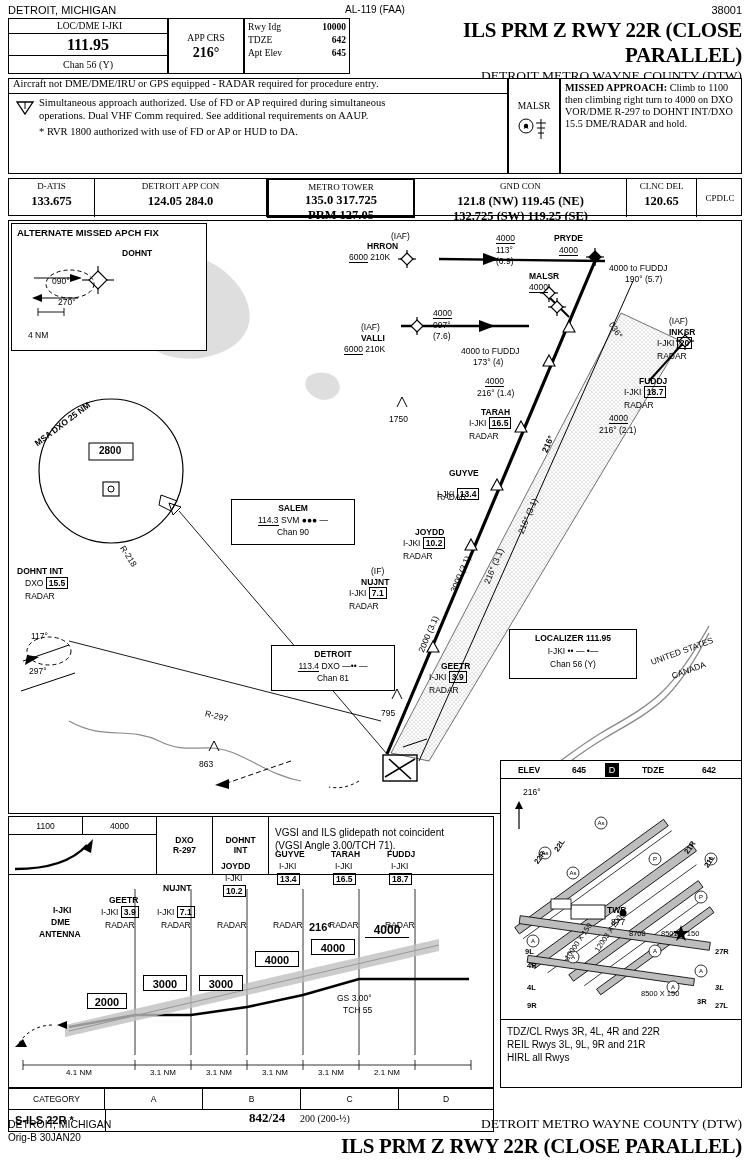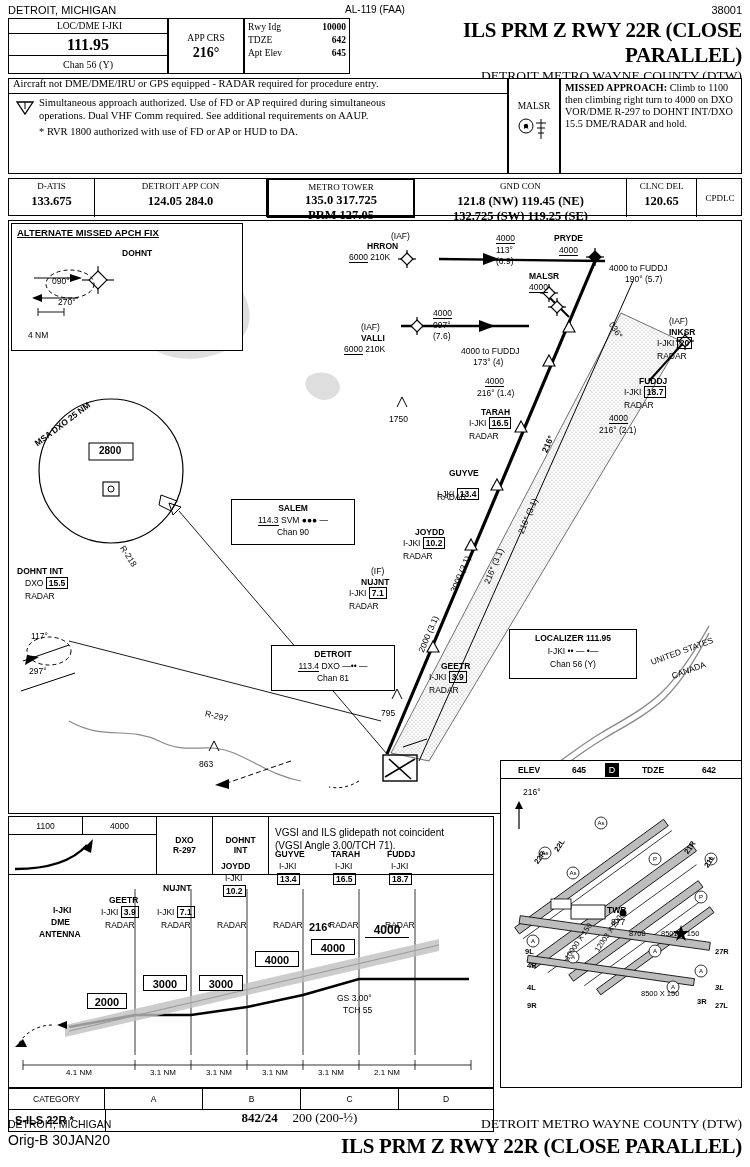--- a/index.html
+++ b/index.html
@@ -397,21 +397,21 @@
         <span>LOCALIZER</span>
         <span>111.95</span>
       </div>
       <div class="ctr lbl" style="margin-top:3px;">
         <span>I-JKI</span>
         <span>••&nbsp;—&nbsp;•—</span>
       </div>
       <div class="ctr lbl" style="margin-top:3px;">Chan 56 (Y)</div>
     </div>
 
-    <div class="abs box" style="left:2px;top:2px;width:232px;height:128px;text-decoration:underline;">
+    <div class="abs box" style="left:2px;top:2px;width:196px;height:128px;">
       <div class="lbl b" style="padding:3px 0 0 5px;font-size:9.5px;">ALTERNATE MISSED APCH FIX</div>
       <svg width="194" height="104">
         <g transform="translate(86,42)">
           <line x1="-16" y1="0" x2="16" y2="0" stroke="#000" stroke-width="1.1"></line>
           <line x1="0" y1="-14" x2="0" y2="14" stroke="#000" stroke-width="1.1"></line>
           <polygon points="0,-9 9,0 0,9 -9,0" fill="#fff" stroke="#000" stroke-width="1.1"></polygon>
         </g>
         <ellipse cx="58" cy="46" rx="24" ry="14" fill="none" stroke="#000" stroke-width="1" stroke-dasharray="4 3"></ellipse>
         <line x1="22" y1="40" x2="66" y2="40" stroke="#000" stroke-width="1"></line>
         <polygon points="58,36 70,40 58,44" fill="#000"></polygon>
@@ -566,21 +566,21 @@
       <div class="abs lbl ctr" style="left:0;top:0;width:96px;height:21px;line-height:21px;border-right:1px solid #000;">CATEGORY</div>
       <div class="abs lbl ctr" style="left:96px;top:0;width:98px;height:21px;line-height:21px;border-right:1px solid #000;">A</div>
       <div class="abs lbl ctr" style="left:194px;top:0;width:98px;height:21px;line-height:21px;border-right:1px solid #000;">B</div>
       <div class="abs lbl ctr" style="left:292px;top:0;width:98px;height:21px;line-height:21px;border-right:1px solid #000;">C</div>
       <div class="abs lbl ctr" style="left:390px;top:0;width:94px;height:21px;line-height:21px;">D</div>
     </div>
     <div class="abs" style="left:0;top:21px;width:484px;height:22px;">
       <div class="abs lbl b" style="left:6px;top:4px;font-size:11px;">S-ILS 22R *</div>
       <div class="abs" style="left:96px;top:0;width:388px;height:22px;border-left:1px solid #000;text-align:center;">
         <span class="b" style="font-size:13px;">842/24</span>
-        <span style="font-size:13px;margin-left:12px;">200 (200-½)</span>
+        <span style="font-size:10px;margin-left:12px;">200 (200-½)</span>
       </div>
     </div>
   </div>
 
   <div class="abs box" id="airport-diagram">
 
     <div class="abs" style="left:0;top:0;width:240px;height:18px;border-bottom:1px solid #000;">
       <div class="abs lbl b ctr" style="left:0;top:0;width:56px;line-height:18px;">ELEV</div>
       <div class="abs lbl b ctr" style="left:56px;top:0;width:44px;line-height:18px;">645</div>
       <div class="abs" style="left:104px;top:2px;width:14px;height:14px;background:#000;color:#fff;font-size:9px;text-align:center;line-height:14px;font-family:'Liberation Sans',sans-serif;">D</div>
@@ -690,22 +690,27 @@
 
     <div class="abs lbl-s" style="left:56px;top:176px;transform:rotate(-56deg);">10000 X 150</div>
     <div class="abs lbl-s" style="left:128px;top:168px;">8708</div>
     <div class="abs lbl-s" style="left:160px;top:168px;">8501 X 150</div>
     <div class="abs lbl-s" style="left:140px;top:228px;">8500 X 150</div>
     <div class="abs lbl-s" style="left:86px;top:168px;transform:rotate(-56deg);">12003 X 200</div>
 
     <div class="abs lbl b" style="left:106px;top:144px;">TWR</div>
     <div class="abs lbl" style="left:110px;top:156px;">877</div>
 
+    <div class="abs" style="left:0;top:258px;width:240px;height:70px;border-top:1px solid #000;">
+      <div class="lbl" style="margin:6px 0 0 6px;font-size:10px;">TDZ/CL Rwys 3R, 4L, 4R and 22R</div>
+      <div class="lbl" style="margin:2px 0 0 6px;font-size:10px;">REIL Rwys 3L, 9L, 9R and 21R</div>
+      <div class="lbl" style="margin:2px 0 0 6px;font-size:10px;">HIRL all Rwys</div>
+    </div>
   </div>
 
   <div class="abs" id="bottom">
     <div class="abs sans" style="left:0;top:0;font-size:10.5px;">DETROIT, MICHIGAN</div>
     <div class="abs" style="right:0;top:-2px;font-size:13.5px;">DETROIT METRO WAYNE COUNTY (DTW)</div>
-    <div class="abs sans" style="left:0;top:14px;font-size:14px;">Orig-B  30JAN20</div>
+    <div class="abs sans" style="left:0;top:14px;font-size:10px;">Orig-B  30JAN20</div>
     <div class="abs b" style="right:0;top:16px;font-size:21px;letter-spacing:-0.3px;">ILS PRM Z RWY 22R (CLOSE PARALLEL)</div>
   </div>
 
 </div>
 
 </body></html>

